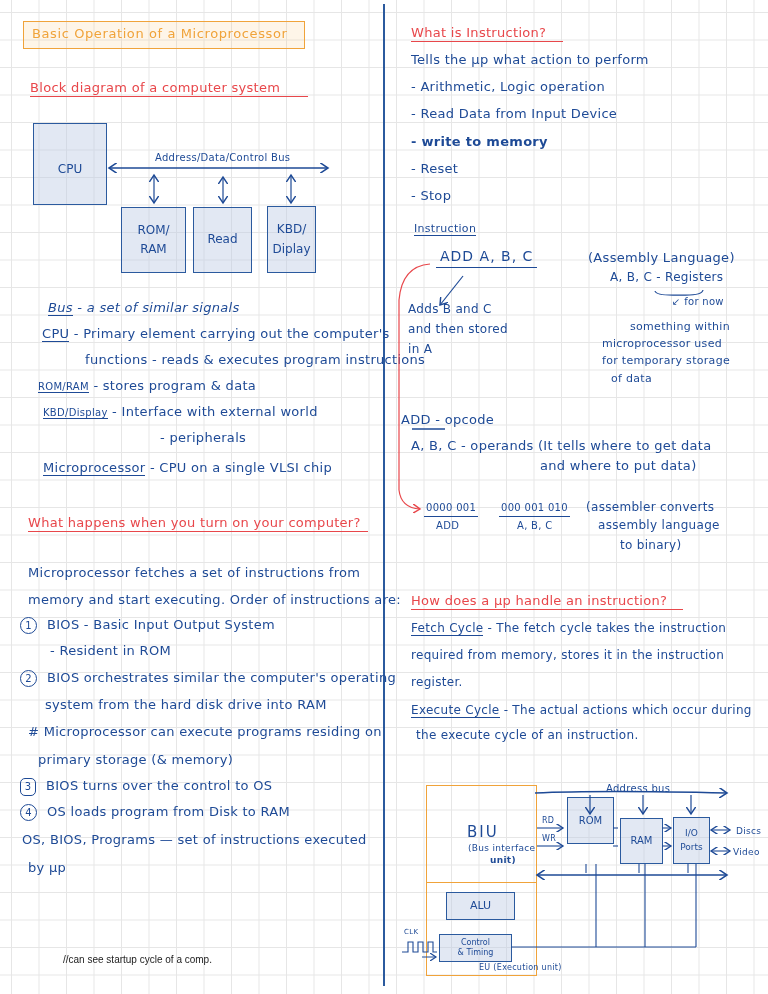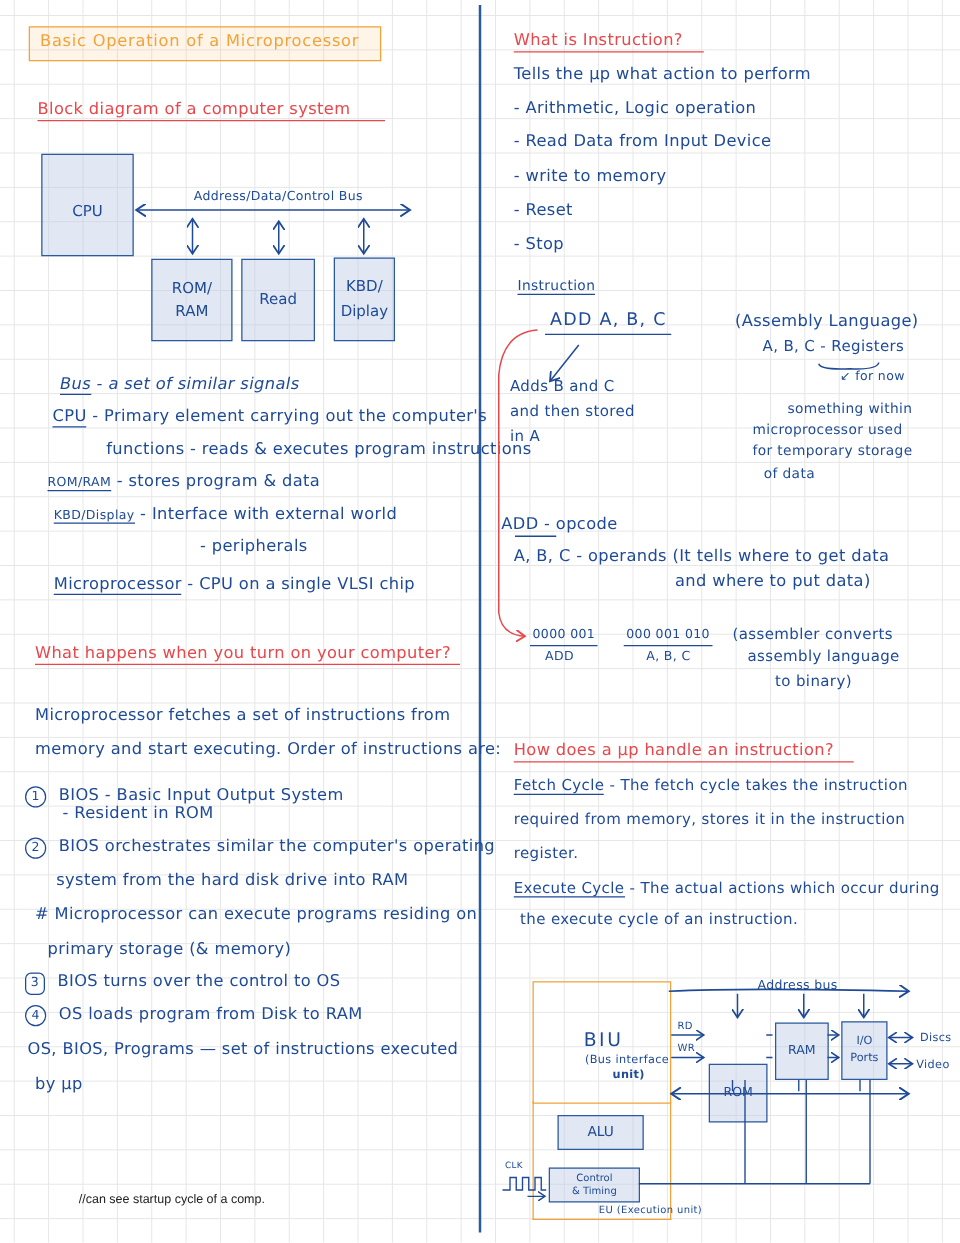--- a/index.html
+++ b/index.html
@@ -71,38 +71,38 @@
 <div class="hw" style="left:85px;top:352px;">functions - reads &amp; executes program instructions</div>
 <div class="hw" style="left:38px;top:378px;"><span class="ulb small">ROM/RAM</span> <span>- stores program &amp; data</span></div>
 <div class="hw" style="left:43px;top:404px;"><span class="ulb small">KBD/Display</span> <span>- Interface with external world</span></div>
 <div class="hw" style="left:160px;top:430px;">- peripherals</div>
 <div class="hw" style="left:43px;top:460px;"><span class="ulb">Microprocessor</span> <span>- CPU on a single VLSI chip</span></div>
 
 <div class="hw red ul" style="left:28px;top:515px;width:340px;">What happens when you turn on your computer?</div>
 <div class="hw" style="left:28px;top:565px;">Microprocessor fetches a set of instructions from</div>
 <div class="hw" style="left:28px;top:592px;">memory and start executing. Order of instructions are:</div>
 
-<div class="hw" style="left:20px;top:617px;margin-top:12px;"><span class="circ">1</span><span>BIOS - Basic Input Output System</span></div>
+<div class="hw" style="left:20px;top:617px;"><span class="circ">1</span><span>BIOS - Basic Input Output System</span></div>
 <div class="hw" style="left:50px;top:643px;">- Resident in ROM</div>
 <div class="hw" style="left:20px;top:670px;"><span class="circ">2</span><span>BIOS orchestrates similar the computer's operating</span></div>
 <div class="hw" style="left:45px;top:697px;">system from the hard disk drive into RAM</div>
 <div class="hw" style="left:28px;top:724px;"><span>#</span> <span>Microprocessor can execute programs residing on</span></div>
 <div class="hw" style="left:38px;top:752px;">primary storage (&amp; memory)</div>
 <div class="hw" style="left:20px;top:778px;"><span class="sq">3</span><span>BIOS turns over the control to OS</span></div>
 <div class="hw" style="left:20px;top:804px;"><span class="circ">4</span><span>OS loads program from Disk to RAM</span></div>
 <div class="hw" style="left:22px;top:832px;">OS, BIOS, Programs  —  set of instructions executed</div>
 <div class="hw" style="left:28px;top:860px;">by μp</div>
 
 <div class="note">//can see startup cycle of a comp.</div>
 
 <div class="hw red ul" style="left:411px;top:25px;width:152px;">What is Instruction?</div>
 <div class="hw" style="left:411px;top:52px;">Tells the μp what action to perform</div>
 <div class="hw" style="left:411px;top:79px;">- Arithmetic, Logic operation</div>
 <div class="hw" style="left:411px;top:106px;">- Read Data from Input Device</div>
-<div class="hw" style="left:411px;top:134px;">- write to memory</div>
+<div class="hw" style="left:411px;top:134px;font-weight:bold;">- write to memory</div>
 <div class="hw" style="left:411px;top:161px;">- Reset</div>
 <div class="hw" style="left:411px;top:188px;">- Stop</div>
 
 <div class="hw ulb" style="left:414px;top:222px;font-size:11px;">Instruction</div>
 <div class="hw ulb" style="left:436px;top:248px;font-size:14px;letter-spacing:1px;padding:0 4px 3px 4px;">ADD  A, B, C</div>
 <div class="hw" style="left:408px;top:302px;font-size:12px;">Adds B and C</div>
 <div class="hw" style="left:408px;top:322px;font-size:12px;">and then stored</div>
 <div class="hw" style="left:408px;top:342px;font-size:12px;">in A</div>
 
 <div class="hw" style="left:588px;top:250px;">(Assembly Language)</div>
@@ -133,21 +133,21 @@
 <div class="hw" style="left:416px;top:728px;font-size:12px;">the execute cycle of an instruction.</div>
 
 <div class="obox" style="left:426px;top:785px;width:109px;height:96px;"></div>
 <div class="obox" style="left:426px;top:881px;width:109px;height:94px;border-top:none;"></div>
 <div class="hw" style="left:467px;top:823px;font-size:15px;letter-spacing:2px;">BIU</div>
 <div class="hw" style="left:468px;top:843px;font-size:9px;">(Bus interface</div>
 <div class="hw" style="left:490px;top:855px;font-size:9px;font-weight:bold;">unit)</div>
 <div class="hw" style="left:542px;top:816px;font-size:8px;">RD</div>
 <div class="hw" style="left:542px;top:834px;font-size:8px;">WR</div>
 <div class="hw" style="left:606px;top:783px;font-size:10px;">Address bus</div>
-<div class="box" style="left:567px;top:851px;width:45px;height:45px;font-size:10px;">
+<div class="box" style="left:567px;top:797px;width:45px;height:45px;font-size:10px;">
     <span>ROM</span>
   </div>
 <div class="box" style="left:620px;top:818px;width:41px;height:44px;font-size:10px;">
     <span>RAM</span>
   </div>
 <div class="box" style="left:673px;top:817px;width:35px;height:45px;font-size:9px;line-height:1.5;">
     <div>
       <div>I/O</div>
       <div>Ports</div>
     </div>

